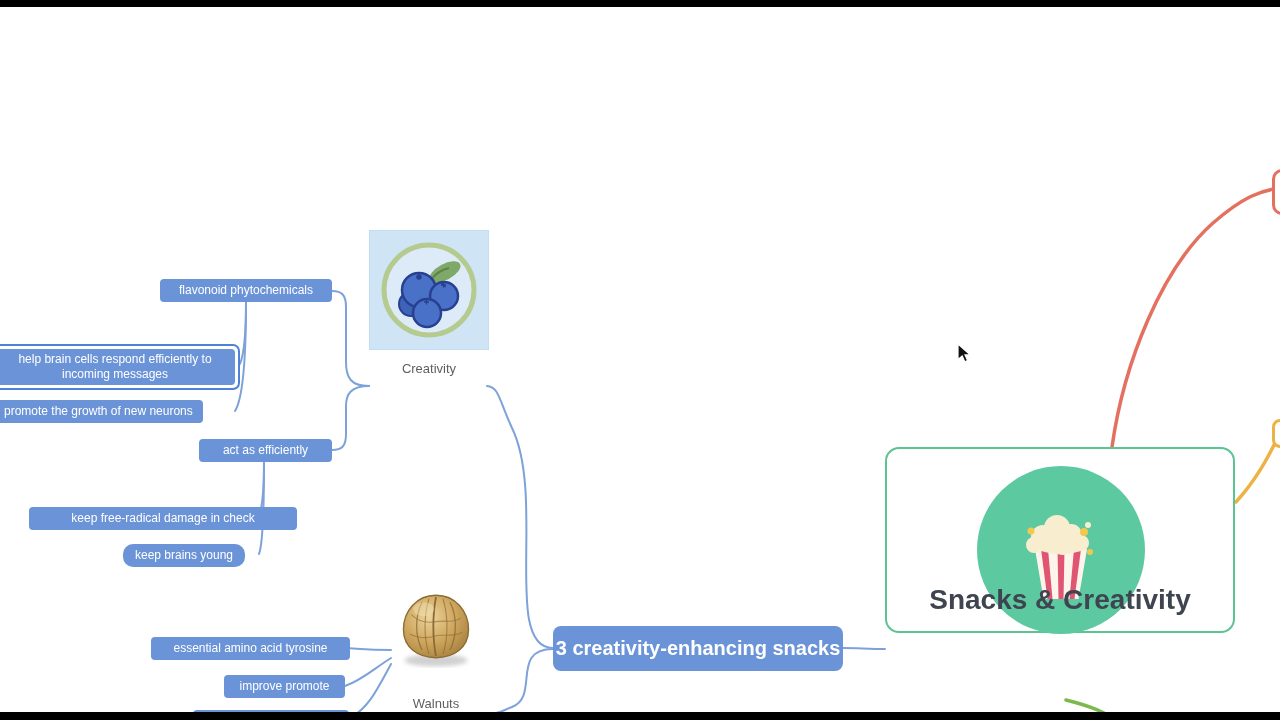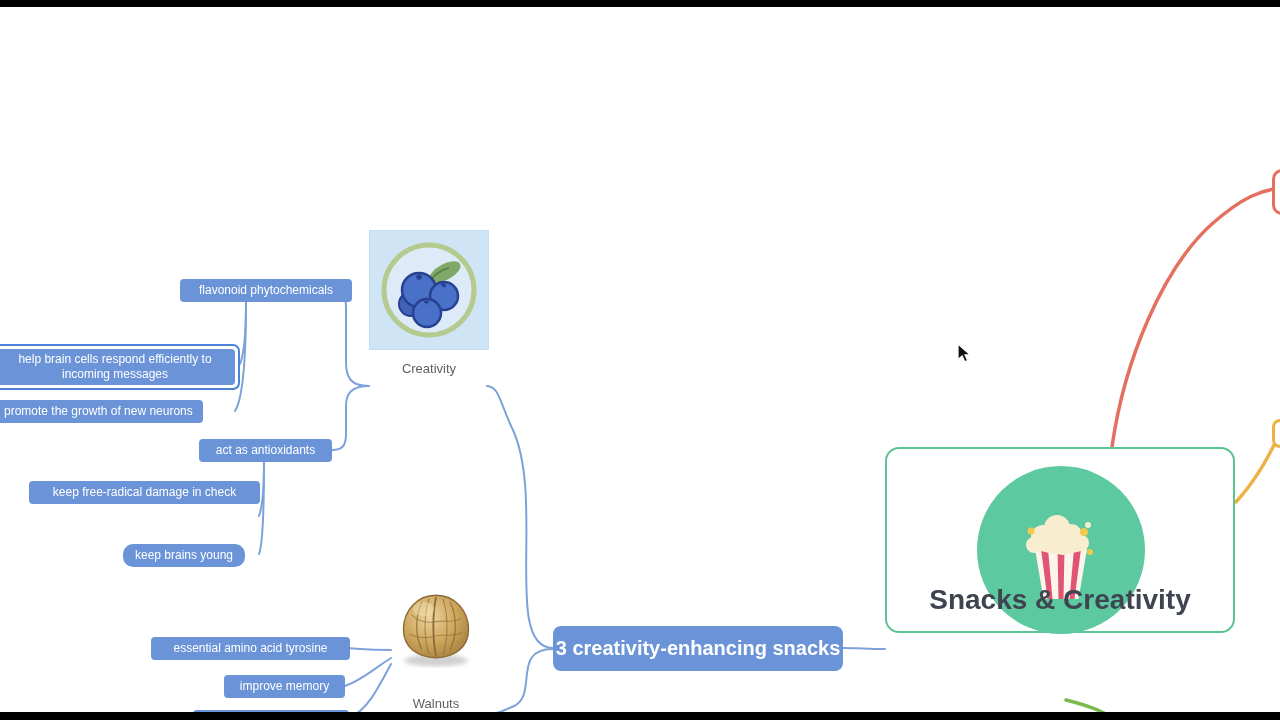--- a/index.html
+++ b/index.html
@@ -75,32 +75,32 @@
   <path class="blue" d="M264,462 C264,490 262,508 259,516"></path>
   <path class="blue" d="M264,462 C264,517 262,546 259,554"></path>
   <path class="blue" d="M391,650 C370,650 362,649 345,648"></path>
   <path class="blue" d="M391,658 C372,670 362,680 345,686"></path>
   <path class="blue" d="M391,664 C376,692 368,708 350,718"></path>
   <path class="thick" style="stroke:var(--branch-red)" d="M1112,447 C1124,362 1162,268 1213,223 C1243,197 1261,190 1281,188"></path>
   <path class="thick" style="stroke:var(--branch-yellow)" d="M1236,502 C1256,480 1268,458 1280,433"></path>
   <path class="thick" style="stroke:var(--branch-green)" d="M1066,700 C1090,706 1106,712 1120,723"></path>
 </svg>
 
-<div class="node" style="left:160px;top:279px;width:172px;margin-left:20px;">flavonoid phytochemicals</div>
+<div class="node" style="left:160px;top:279px;width:172px;">flavonoid phytochemicals</div>
 
 <div class="sel-outline" style="left:-10px;top:344px;width:250px;">
   <div class="sel-inner">help brain cells respond efficiently to incoming messages</div>
 </div>
 
 <div class="node" style="left:-6px;top:400px;">promote the growth of new neurons</div>
-<div class="node" style="left:199px;top:439px;width:133px;">act as antioxidants</div>
-<div class="node" style="left:29px;top:481px;width:231px;">keep free-radical damage in check</div>
+<div class="node" style="left:199px;top:439px;width:133px;">act as efficiently</div>
+<div class="node" style="left:29px;top:507px;width:268px;">keep free-radical damage in check</div>
 <div class="node" style="left:123px;top:544px;width:122px;border-radius:10px;">keep brains young</div>
 <div class="node" style="left:151px;top:637px;width:199px;">essential amino acid tyrosine</div>
-<div class="node" style="left:224px;top:675px;width:121px;">improve memory</div>
+<div class="node" style="left:224px;top:675px;width:121px;">improve promote</div>
 <div class="node" style="left:193px;top:710px;width:156px;">improve concentration</div>
 
 <div class="main-topic">
   <span>3 creativity-enhancing snacks</span>
 </div>
 
 <div class="img-node" style="left:369px;top:230px;width:120px;height:120px;">
   <svg width="120" height="120" viewBox="0 0 120 120">
     <rect x="0" y="0" width="120" height="120" fill="#cfe5f6" stroke="#b6d6ee" stroke-width="1"></rect>
     <circle cx="60" cy="60" r="45" fill="#ddeaf8" stroke="#b5ca8e" stroke-width="5"></circle>

